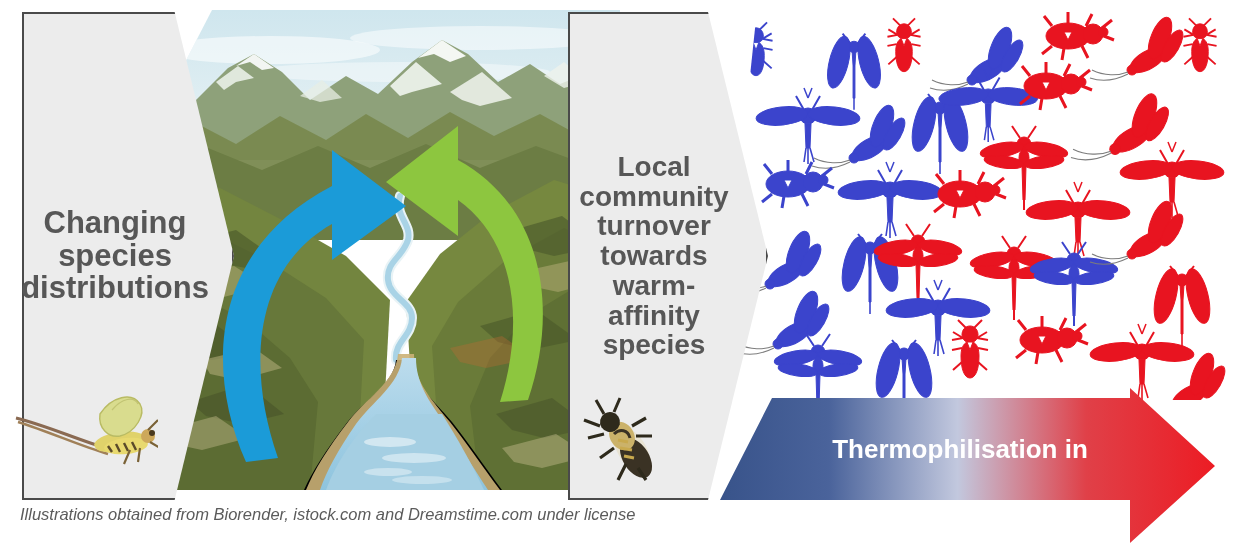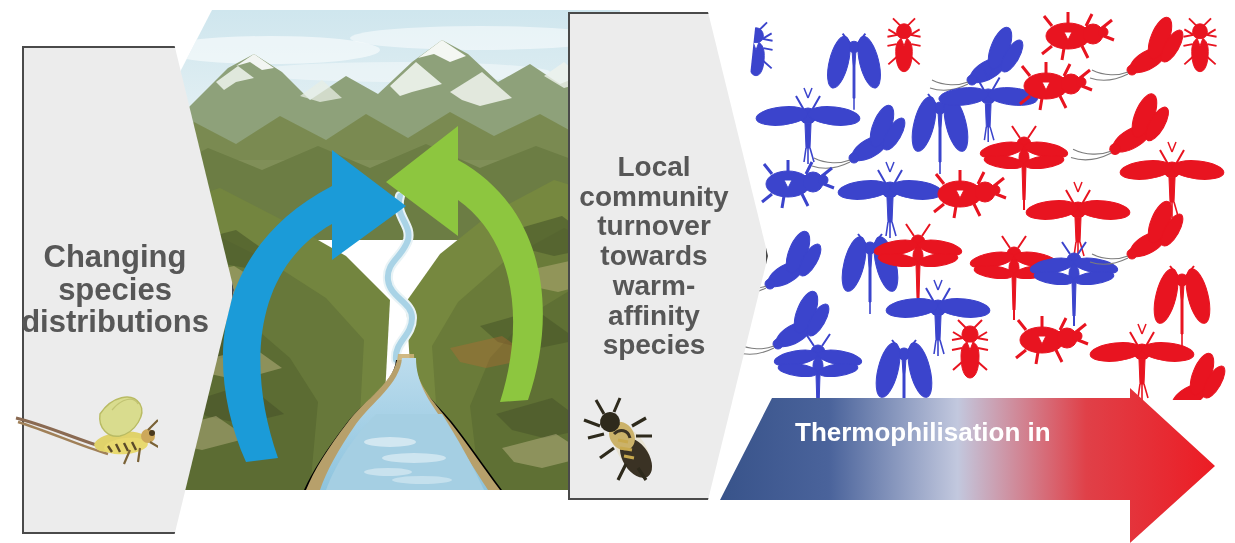--- a/index.html
+++ b/index.html
@@ -18,33 +18,32 @@
   .bug svg{display:block;overflow:visible;}
 
   
   .chev{position:absolute;background:#ececec;
         border:2px solid #4a4a4a;
         box-sizing:border-box;
         display:flex;align-items:center;justify-content:center;}
   .chev .txt{color:#575757;font-weight:bold;text-align:center;line-height:1.06;}
   #chev1{left:22px;top:12px;width:212px;height:488px;
         clip-path:polygon(0 0,72% 0,100% 50%,72% 100%,0 100%);
-        margin-top:34px;
         -webkit-clip-path:polygon(0 0,72% 0,100% 50%,72% 100%,0 100%);}
   #chev1 .txt{font-size:31px;padding-right:26px;}
   #chev2{left:568px;top:12px;width:200px;height:488px;
         clip-path:polygon(0 0,70% 0,100% 50%,70% 100%,0 100%);
         -webkit-clip-path:polygon(0 0,70% 0,100% 50%,70% 100%,0 100%);}
   #chev2 .txt{font-size:28px;padding-right:28px;}
 
   
   .banner{position:absolute;left:700px;top:388px;width:535px;height:155px;}
   .banner svg{display:block;}
-  .banner .blabel{position:absolute;left:95px;top:30px;width:330px;
-        color:#ffffff;font-weight:bold;font-size:26px;line-height:1.15;}
+  .banner .blabel{position:absolute;left:95px;top:47px;width:330px;
+        color:#ffffff;font-weight:bold;font-size:26px;line-height:1.15;text-align:center;}
 
   
   .caption{position:absolute;left:20px;top:505px;font-style:italic;font-size:16.5px;color:#5b5b5b;}
 
   
   .realbug{position:absolute;}
 </style>
 </head>
 <body>
 
@@ -437,14 +436,15 @@
           <stop offset="100%" stop-color="#EC1C24"></stop>
         </linearGradient>
       </defs>
       <path d="M20,112 L72,10 L430,10 L430,0 L515,78 L430,155 L430,112 Z" fill="url(#warmg)"></path>
     </svg>
     <div class="blabel">
       <div>Thermophilisation in</div>
     </div>
   </div>
 
+  <div class="caption">Illustrations obtained from Biorender, istock.com and Dreamstime.com under license</div>
 
 </div>
 
 </body></html>

